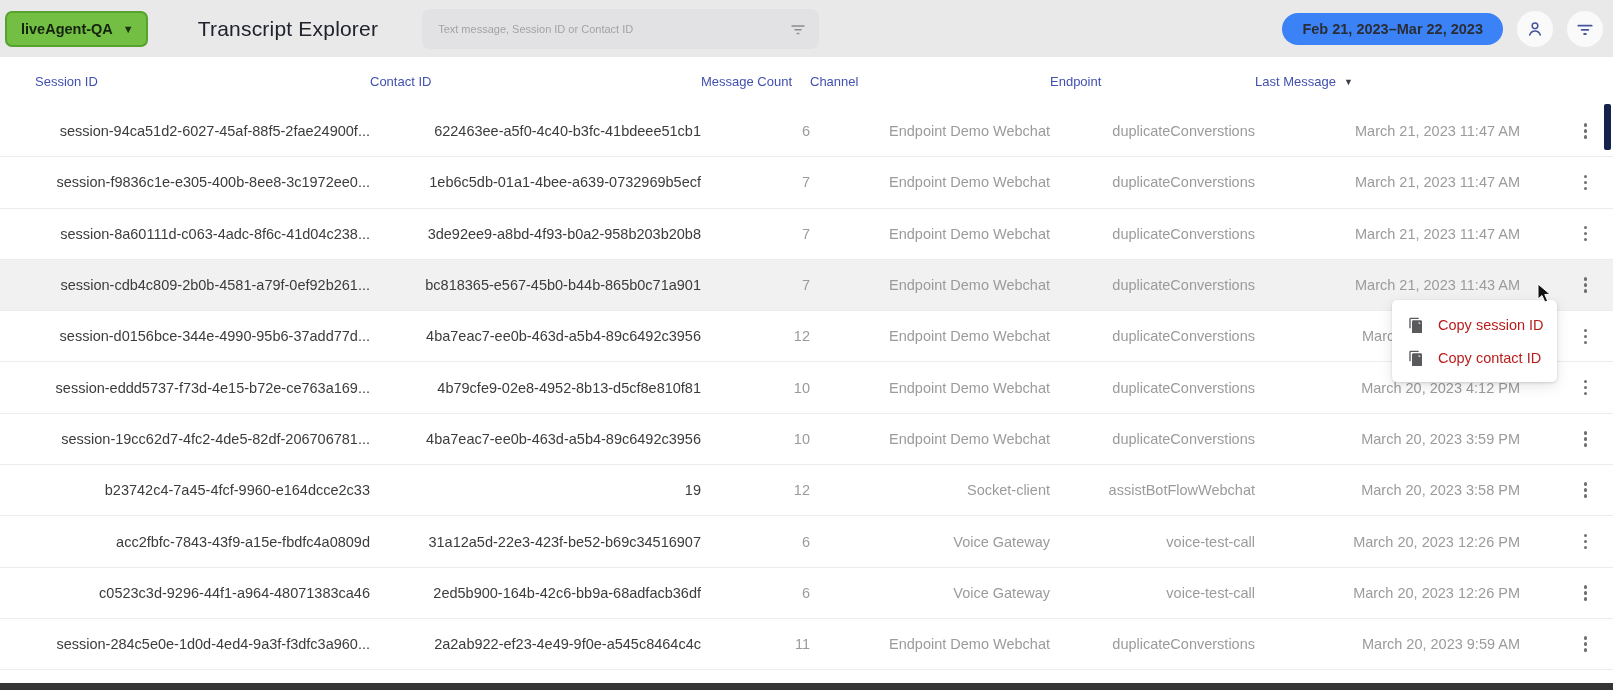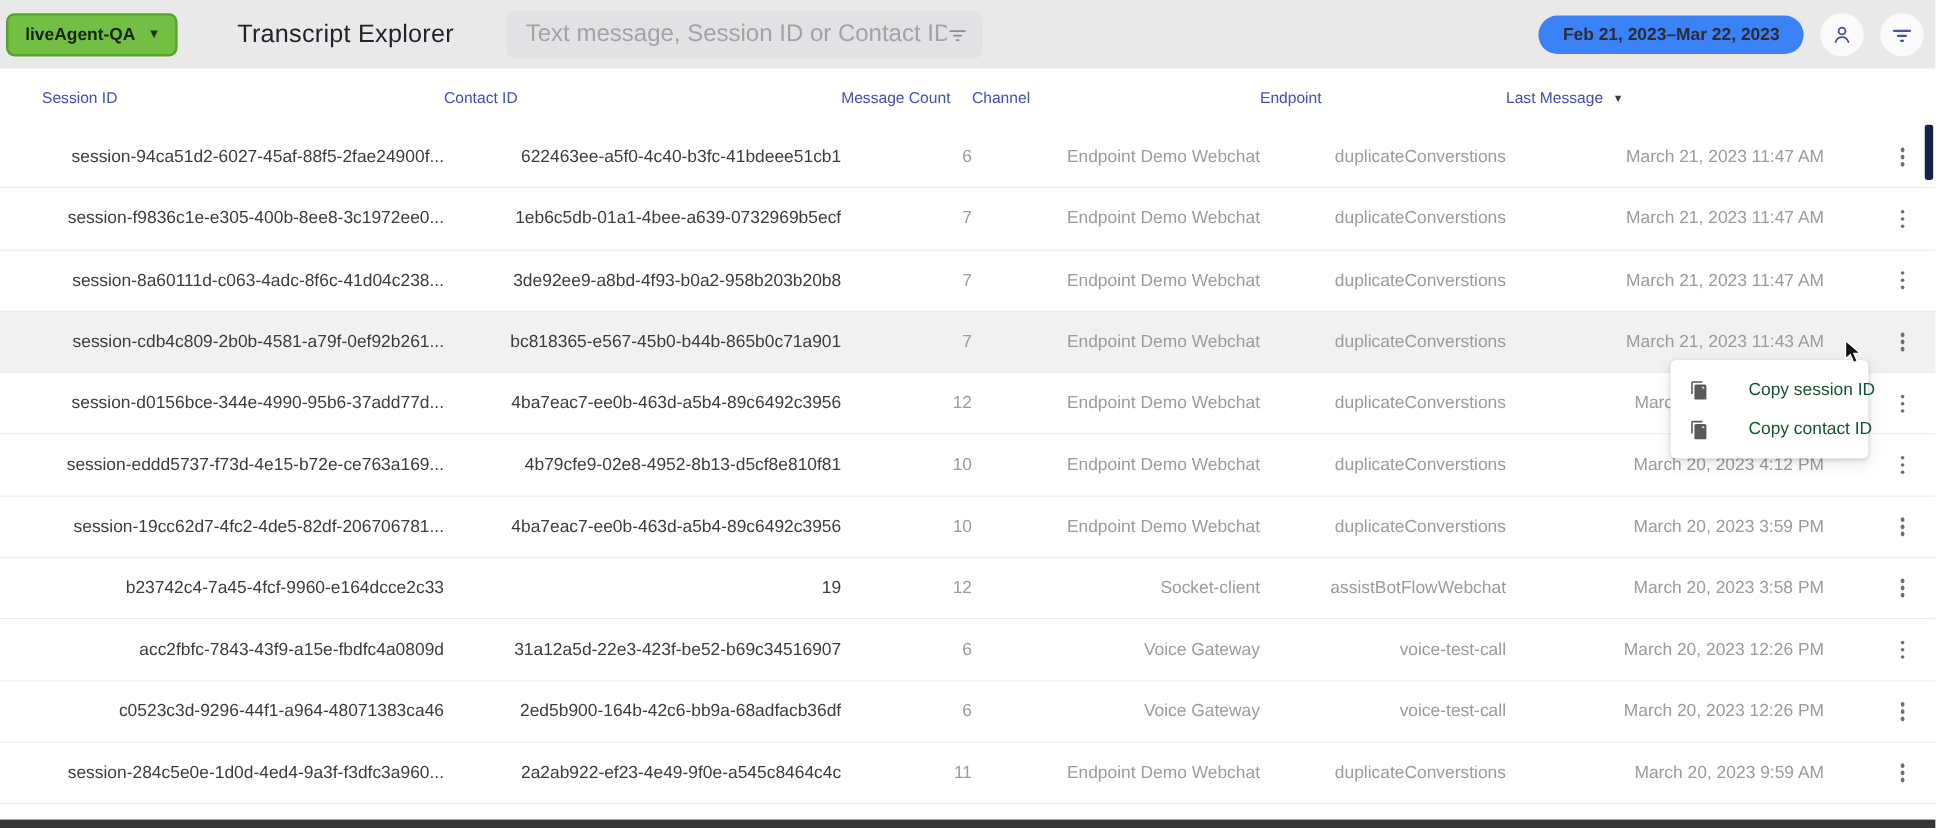--- a/index.html
+++ b/index.html
@@ -52,21 +52,21 @@
     display: flex;
     align-items: center;
     padding: 0 12px 0 16px;
   }
   .searchbox input {
     flex: 1;
     border: none;
     background: transparent;
     outline: none;
     font-family: inherit;
-    font-size: 20px;
+    font-size: 11px;
     color: #555;
   }
   .searchbox input::placeholder { color: #a3a3a6; }
   .topbar-right {
     margin-left: auto;
     display: flex;
     align-items: center;
     gap: 14px;
     padding-right: 10px;
   }
@@ -146,21 +146,21 @@
     z-index: 20;
   }
   .menu-item {
     height: 33px;
     display: flex;
     align-items: center;
     gap: 14px;
     padding: 0 16px;
     cursor: pointer;
   }
-  .menu-item .label { font-size: 14.5px; color: #14532d; white-space: nowrap; margin-left: 19px; }
+  .menu-item .label { font-size: 14.5px; color: #b91c1c; white-space: nowrap; }
 
   
   .scroll-thumb {
     position: absolute;
     right: 2px; top: 104px;
     width: 7px; height: 46px;
     background: #15224b;
     border-radius: 2px;
     z-index: 30;
   }

